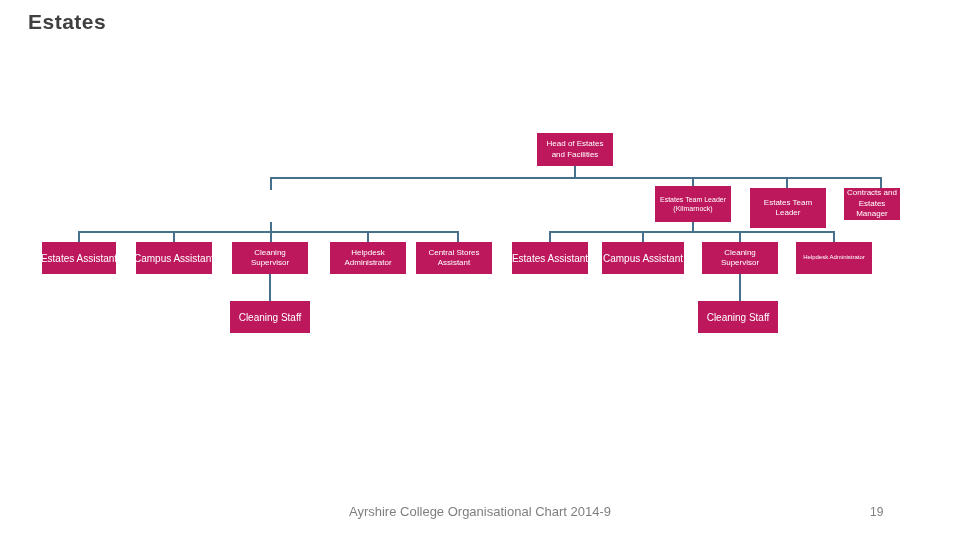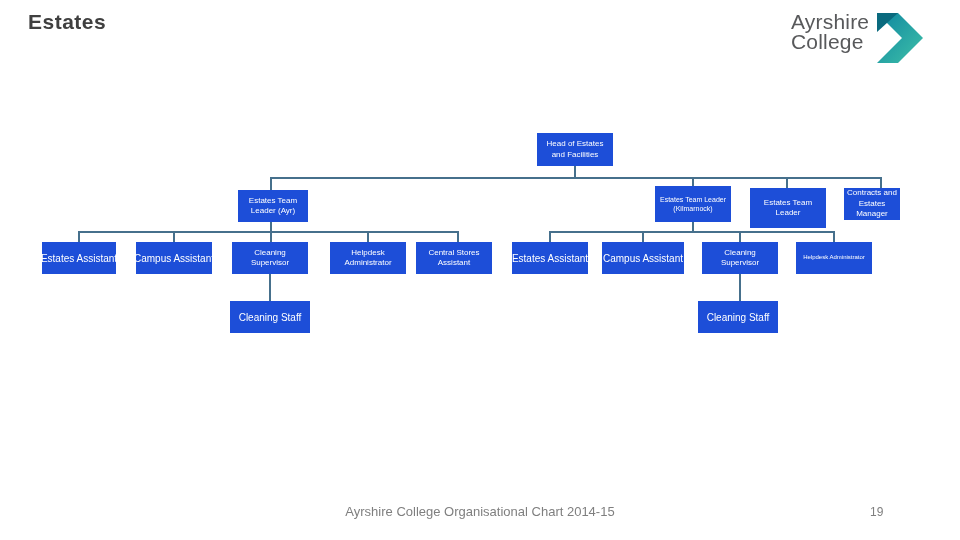--- a/index.html
+++ b/index.html
@@ -10,21 +10,21 @@
   .slide-title {
     position:absolute; left:28px; top:10px;
     font-size:21px; font-weight:bold; color:#404040; letter-spacing:0.5px;
   }
   
   .logo { position:absolute; left:791px; top:12px; display:flex; align-items:flex-start; }
   .logo-text { color:#58595B; font-size:21px; line-height:20px; font-weight:400; letter-spacing:0.2px; }
   .logo-chevron { margin-left:6px; margin-top:1px; }
   
   .node {
-    position:absolute; background:#1d4ed8; color:#ffffff;
+    position:absolute; background:#be185d; color:#ffffff;
     display:flex; align-items:center; justify-content:center; text-align:center;
     font-size:8px; line-height:1.3; padding:2px; box-sizing:border-box;
   }
   .node.nowrap { white-space:nowrap; font-size:10px; }
   .node.small  { font-size:7px; }
   .node.tiny   { white-space:nowrap; font-size:6px; }
   
   .conn { position:absolute; background:#46708C; }
   
   .footer {
@@ -36,38 +36,20 @@
     font-size:12px; color:#7F7F7F;
   }
 </style>
 </head>
 <body>
 
 <div class="slide">
 
   <div class="slide-title">Estates</div>
 
-  <div class="logo">
-    <div class="logo-text">
-      <span>Ayrshire</span><br>
-      <span>College</span>
-    </div>
-    <span class="logo-chevron">
-      <svg width="48" height="50" viewBox="0 0 48 50">
-        <defs>
-          <linearGradient id="chevgrad" x1="0" y1="0" x2="1" y2="1">
-            <stop offset="0" stop-color="#0E86A0"></stop>
-            <stop offset="1" stop-color="#3FC1A8"></stop>
-          </linearGradient>
-        </defs>
-        <polygon points="2,0 23,0 48,25 23,50 2,50 27,25" fill="url(#chevgrad)"></polygon>
-        <polygon points="2,0 23,0 2,19" fill="#0A6A7E"></polygon>
-      </svg>
-    </span>
-  </div>
 
   <div class="conn" style="left:574px;top:166px;width:2px;height:12px"></div>
   <div class="conn" style="left:270px;top:177px;width:612px;height:2px"></div>
   <div class="conn" style="left:270px;top:179px;width:2px;height:11px"></div>
   <div class="conn" style="left:692px;top:179px;width:2px;height:7px"></div>
   <div class="conn" style="left:786px;top:179px;width:2px;height:9px"></div>
   <div class="conn" style="left:880px;top:179px;width:2px;height:9px"></div>
 
   <div class="conn" style="left:270px;top:222px;width:2px;height:10px"></div>
   <div class="conn" style="left:78px;top:231px;width:381px;height:2px"></div>
@@ -82,35 +64,34 @@
   <div class="conn" style="left:549px;top:233px;width:2px;height:9px"></div>
   <div class="conn" style="left:642px;top:233px;width:2px;height:9px"></div>
   <div class="conn" style="left:739px;top:233px;width:2px;height:9px"></div>
   <div class="conn" style="left:833px;top:233px;width:2px;height:9px"></div>
 
   <div class="conn" style="left:269px;top:274px;width:2px;height:27px"></div>
   <div class="conn" style="left:739px;top:274px;width:2px;height:27px"></div>
 
   <div class="node" style="left:537px;top:133px;width:76px;height:33px">Head of Estates and Facilities</div>
 
-  <div class="node" style="left:238px;top:190px;width:70px;height:32px">Estates Team Leader (Ayr)</div>
   <div class="node small" style="left:655px;top:186px;width:76px;height:36px">Estates Team Leader (Kilmarnock)</div>
   <div class="node" style="left:750px;top:188px;width:76px;height:40px">Estates Team Leader</div>
   <div class="node" style="left:844px;top:188px;width:56px;height:32px">Contracts and Estates Manager</div>
 
   <div class="node nowrap" style="left:42px;top:242px;width:74px;height:32px">Estates Assistant</div>
   <div class="node nowrap" style="left:136px;top:242px;width:76px;height:32px">Campus Assistant</div>
   <div class="node" style="left:232px;top:242px;width:76px;height:32px">Cleaning Supervisor</div>
   <div class="node" style="left:330px;top:242px;width:76px;height:32px">Helpdesk Administrator</div>
   <div class="node" style="left:416px;top:242px;width:76px;height:32px">Central Stores Assistant</div>
 
   <div class="node nowrap" style="left:512px;top:242px;width:76px;height:32px">Estates Assistant</div>
   <div class="node nowrap" style="left:602px;top:242px;width:82px;height:32px">Campus Assistant</div>
   <div class="node" style="left:702px;top:242px;width:76px;height:32px">Cleaning Supervisor</div>
   <div class="node tiny" style="left:796px;top:242px;width:76px;height:32px">Helpdesk Administrator</div>
 
   <div class="node nowrap" style="left:230px;top:301px;width:80px;height:32px">Cleaning Staff</div>
   <div class="node nowrap" style="left:698px;top:301px;width:80px;height:32px">Cleaning Staff</div>
 
-  <div class="footer">Ayrshire College Organisational Chart 2014-15</div>
+  <div class="footer">Ayrshire College Organisational Chart 2014-9</div>
   <div class="page-number">19</div>
 
 </div>
 
 </body></html>

